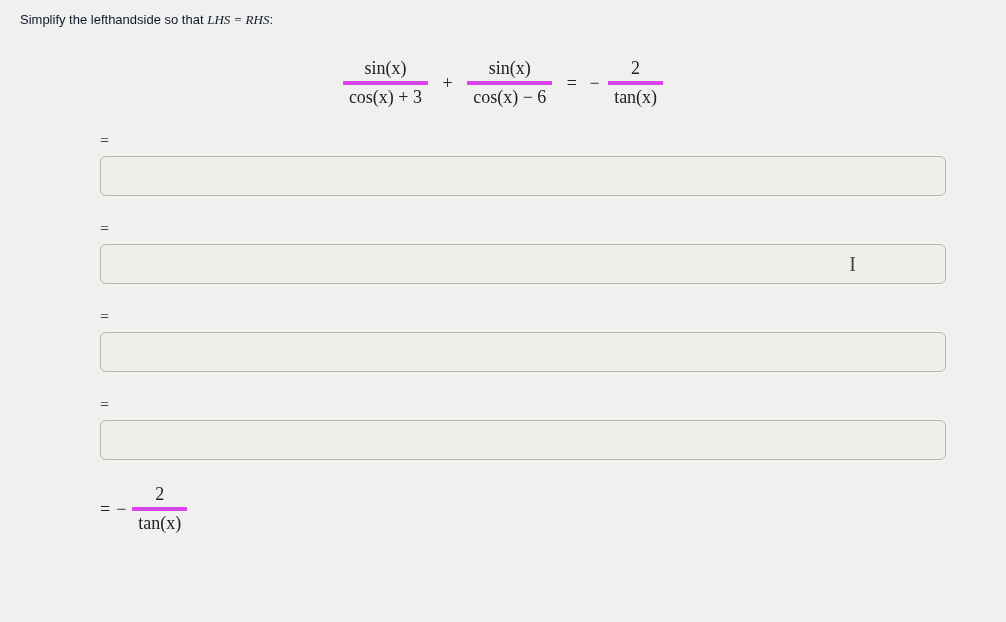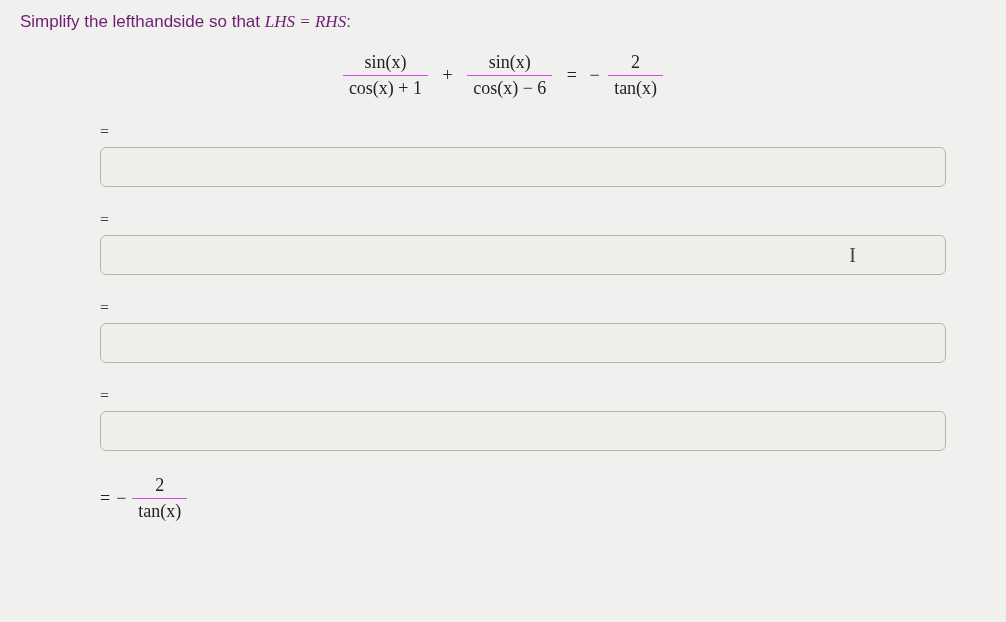--- a/index.html
+++ b/index.html
@@ -9,44 +9,44 @@
     }
     body {
       font-family: Arial, Helvetica, sans-serif;
       background: #f0f0ee;
       width: 1006px;
       height: 622px;
       overflow: hidden;
       padding: 12px 20px;
     }
     .prompt {
-      font-size: 17px;
-      color: #701a75;
-      margin-bottom: 20px;
+      font-size: 13px;
+      color: #0f172a;
+      margin-bottom: 30px;
     }
     .prompt .italic {
       font-style: italic;
       font-family: 'Times New Roman', serif;
     }
     .equation-center {
       text-align: center;
       font-family: 'Times New Roman', serif;
       font-size: 18px;
       color: #222;
       margin-bottom: 24px;
     }
     .frac {
       display: inline-block;
       vertical-align: middle;
       text-align: center;
       margin: 0 4px;
     }
     .frac .num {
       display: block;
-      border-bottom: 1px solid #d946ef;
+      border-bottom: 4px solid #d946ef;
       padding: 0 6px 2px 6px;
     }
     .frac .den {
       display: block;
       padding: 2px 6px 0 6px;
     }
     .op {
       display: inline-block;
       vertical-align: middle;
       margin: 0 6px;
@@ -107,21 +107,21 @@
 </head>
 <body>
 
 <div class="prompt">
   <span>Simplify the lefthandside so that </span><span class="italic">LHS</span><span class="italic"> = </span><span class="italic">RHS</span><span>:</span>
 </div>
 
 <div class="equation-center">
   <span class="frac">
     <span class="num">sin(x)</span>
-    <span class="den">cos(x) + 1</span>
+    <span class="den">cos(x) + 3</span>
   </span>
   <span class="op">+</span>
   <span class="frac">
     <span class="num">sin(x)</span>
     <span class="den">cos(x) − 6</span>
   </span>
   <span class="op">=</span>
   <span class="op" style="margin:0 0 0 2px;">−</span>
   <span class="frac">
     <span class="num">2</span>

